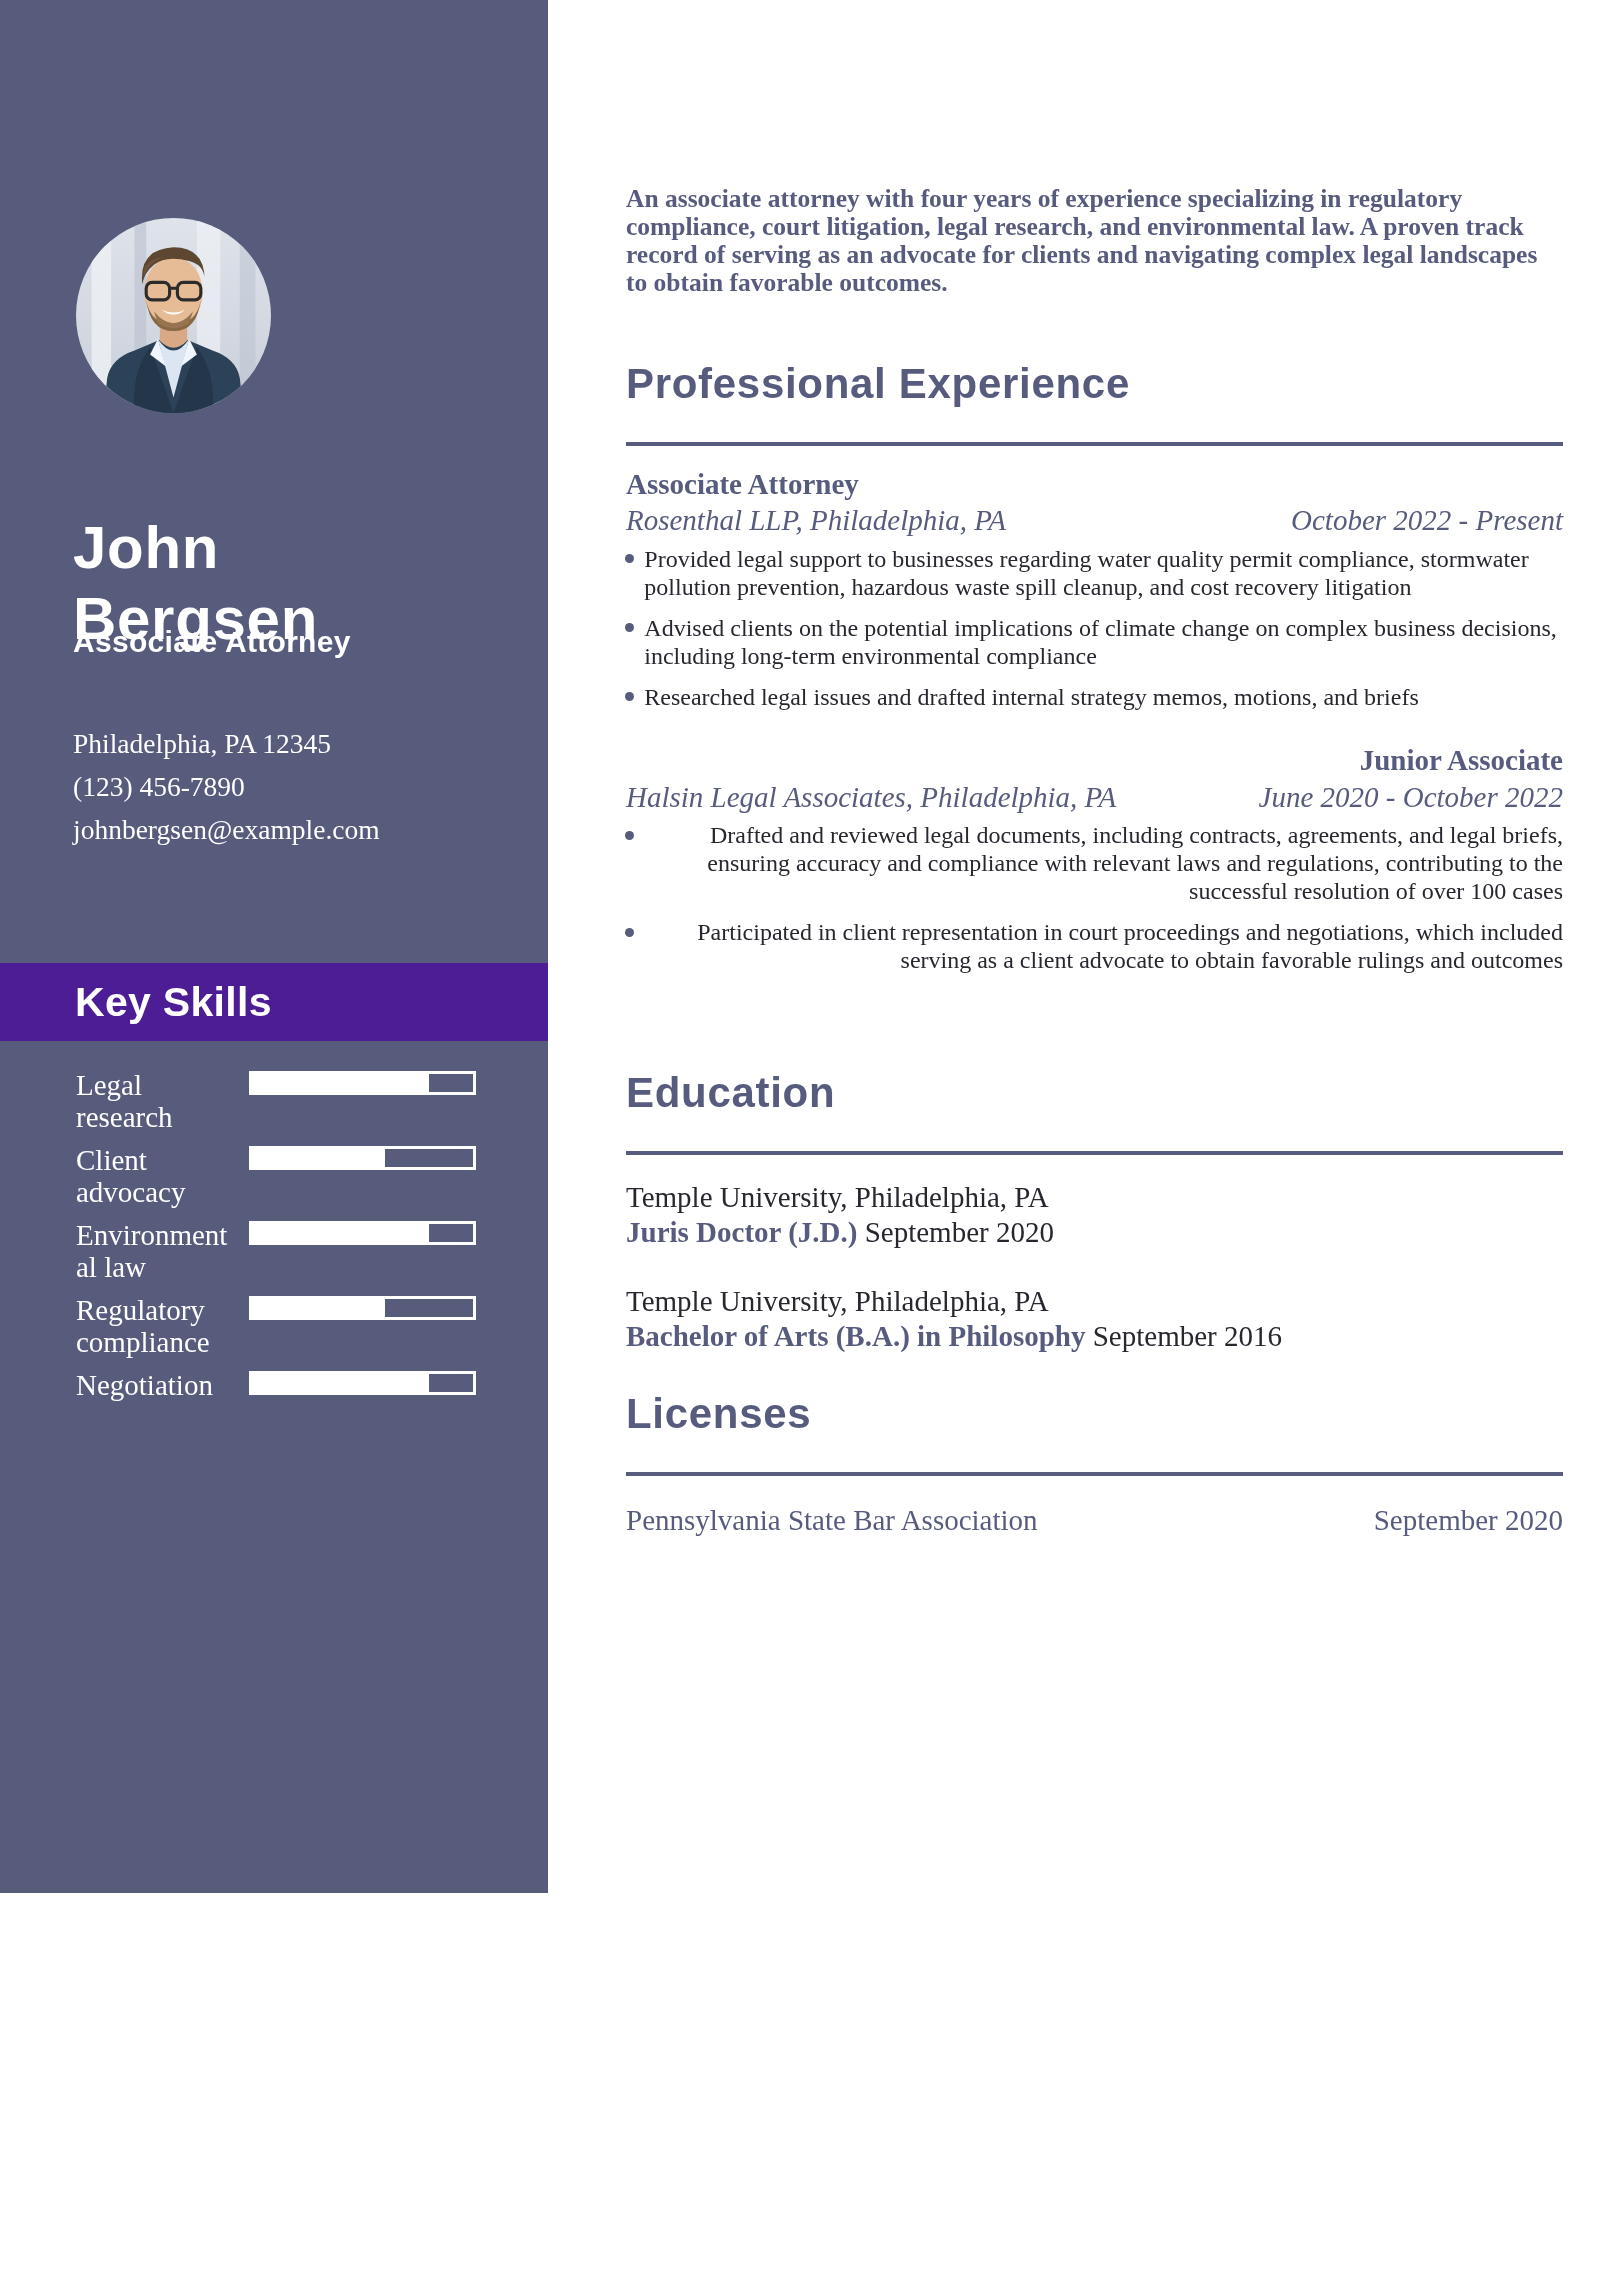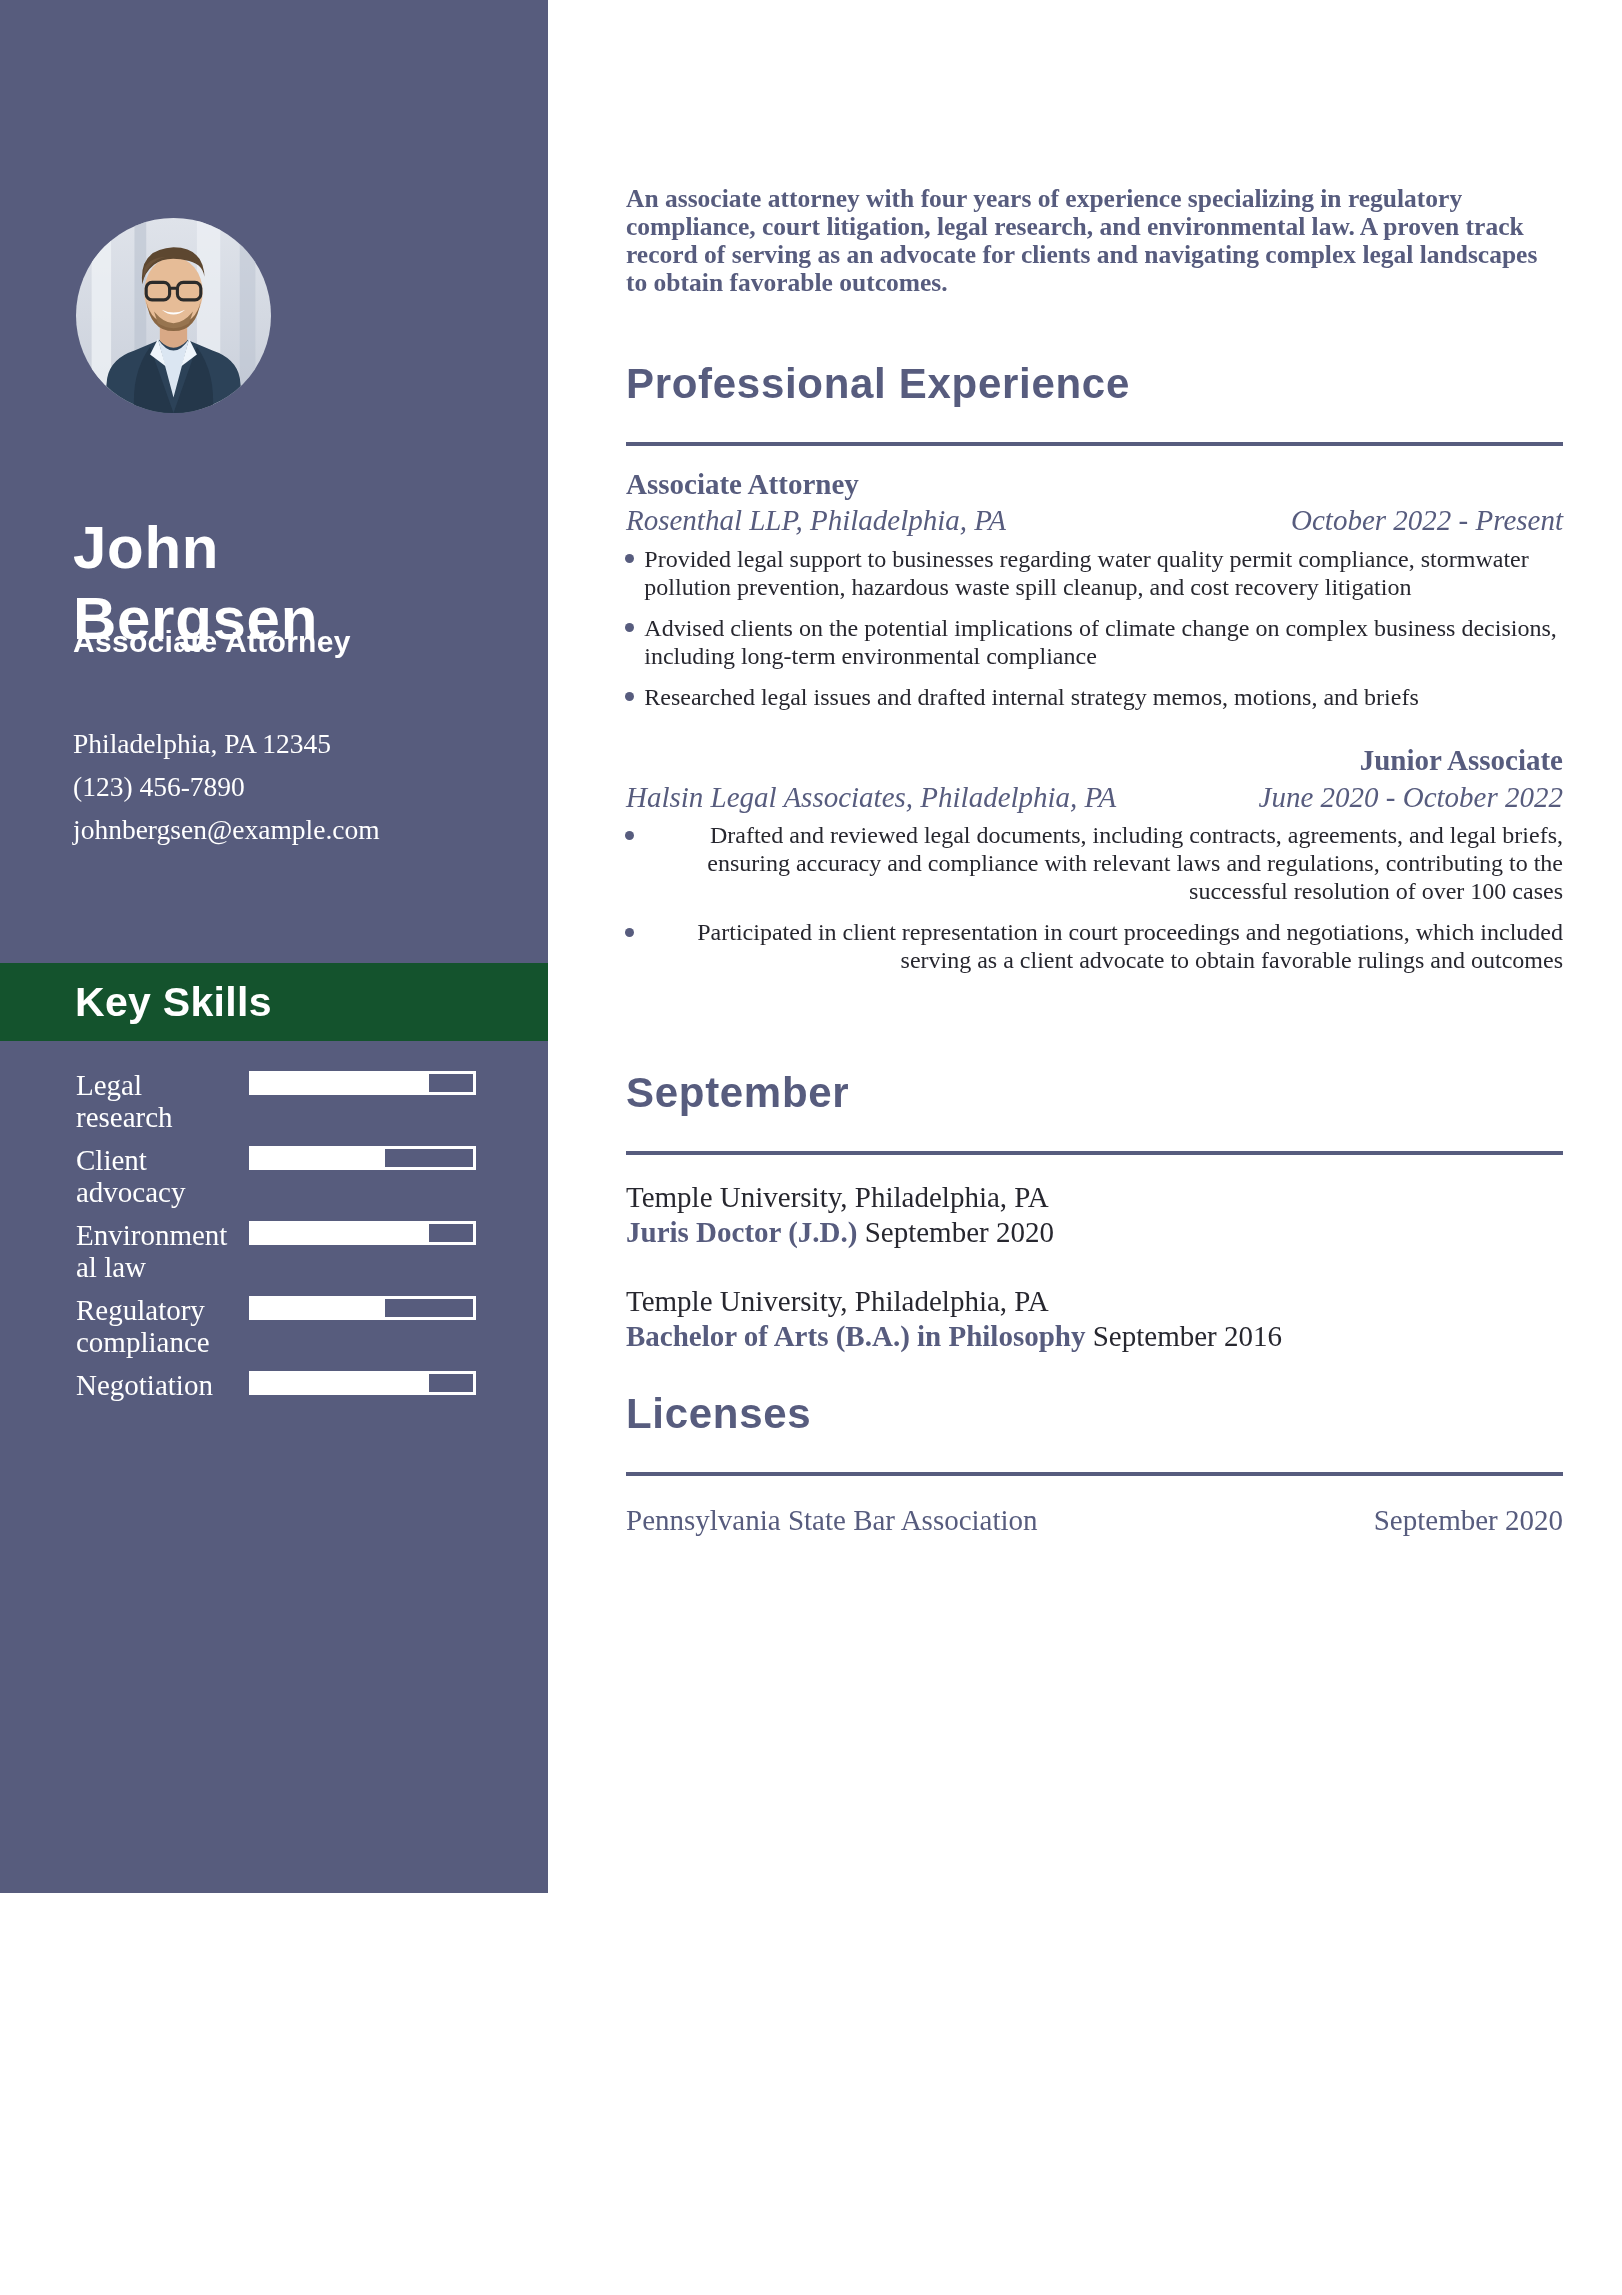--- a/index.html
+++ b/index.html
@@ -17,21 +17,21 @@
     font-size:60px;line-height:71px;color:#ffffff;letter-spacing:0.7px;
   }
   .job-title{
     position:absolute;left:73px;top:622px;width:425px;
     font-family:"Liberation Sans",sans-serif;font-weight:bold;
     font-size:30px;line-height:39px;color:#ffffff;letter-spacing:0.3px;
   }
   .contact{position:absolute;left:73px;top:722px;width:444px;}
   .contact-line{font-size:27.5px;line-height:43px;color:#ffffff;}
   .skills-band{
-    position:absolute;left:0;top:963px;width:548px;height:78px;background:#14532d;
+    position:absolute;left:0;top:963px;width:548px;height:78px;background:#4c1d95;
   }
   .skills-band .band-label{
     font-family:"Liberation Sans",sans-serif;font-weight:bold;
     font-size:41px;line-height:78px;color:#ffffff;padding-left:75px;letter-spacing:0.3px;
   }
   .skills{position:absolute;left:76px;top:1069px;width:402px;}
   .skill-row{position:relative;height:75px;}
   .skill-label{
     width:163px;font-size:29px;line-height:32px;color:#ffffff;
     overflow-wrap:break-word;word-break:break-word;
@@ -201,21 +201,21 @@
             </div>
             <ul class="bullets">
               <li>Drafted and reviewed legal documents, including contracts, agreements, and legal briefs, ensuring accuracy and compliance with relevant laws and regulations, contributing to the successful resolution of over 100 cases</li>
               <li>Participated in client representation in court proceedings and negotiations, which included serving as a client advocate to obtain favorable rulings and outcomes</li>
             </ul>
           </div>
         </div>
     </section>
 
     <section class="section sec-education">
-      <h2 class="sec-heading">September</h2>
+      <h2 class="sec-heading">Education</h2>
       <div class="sec-rule"></div>
       <div id="edu-entries">
           <div class="edu-entry">
             <div class="edu-school">Temple University, Philadelphia, PA</div>
             <div class="edu-line2"><span class="edu-degree">Juris Doctor (J.D.)</span> <span class="edu-date">September 2020</span></div>
           </div>
           <div class="edu-entry">
             <div class="edu-school">Temple University, Philadelphia, PA</div>
             <div class="edu-line2"><span class="edu-degree">Bachelor of Arts (B.A.) in Philosophy</span> <span class="edu-date">September 2016</span></div>
           </div>

